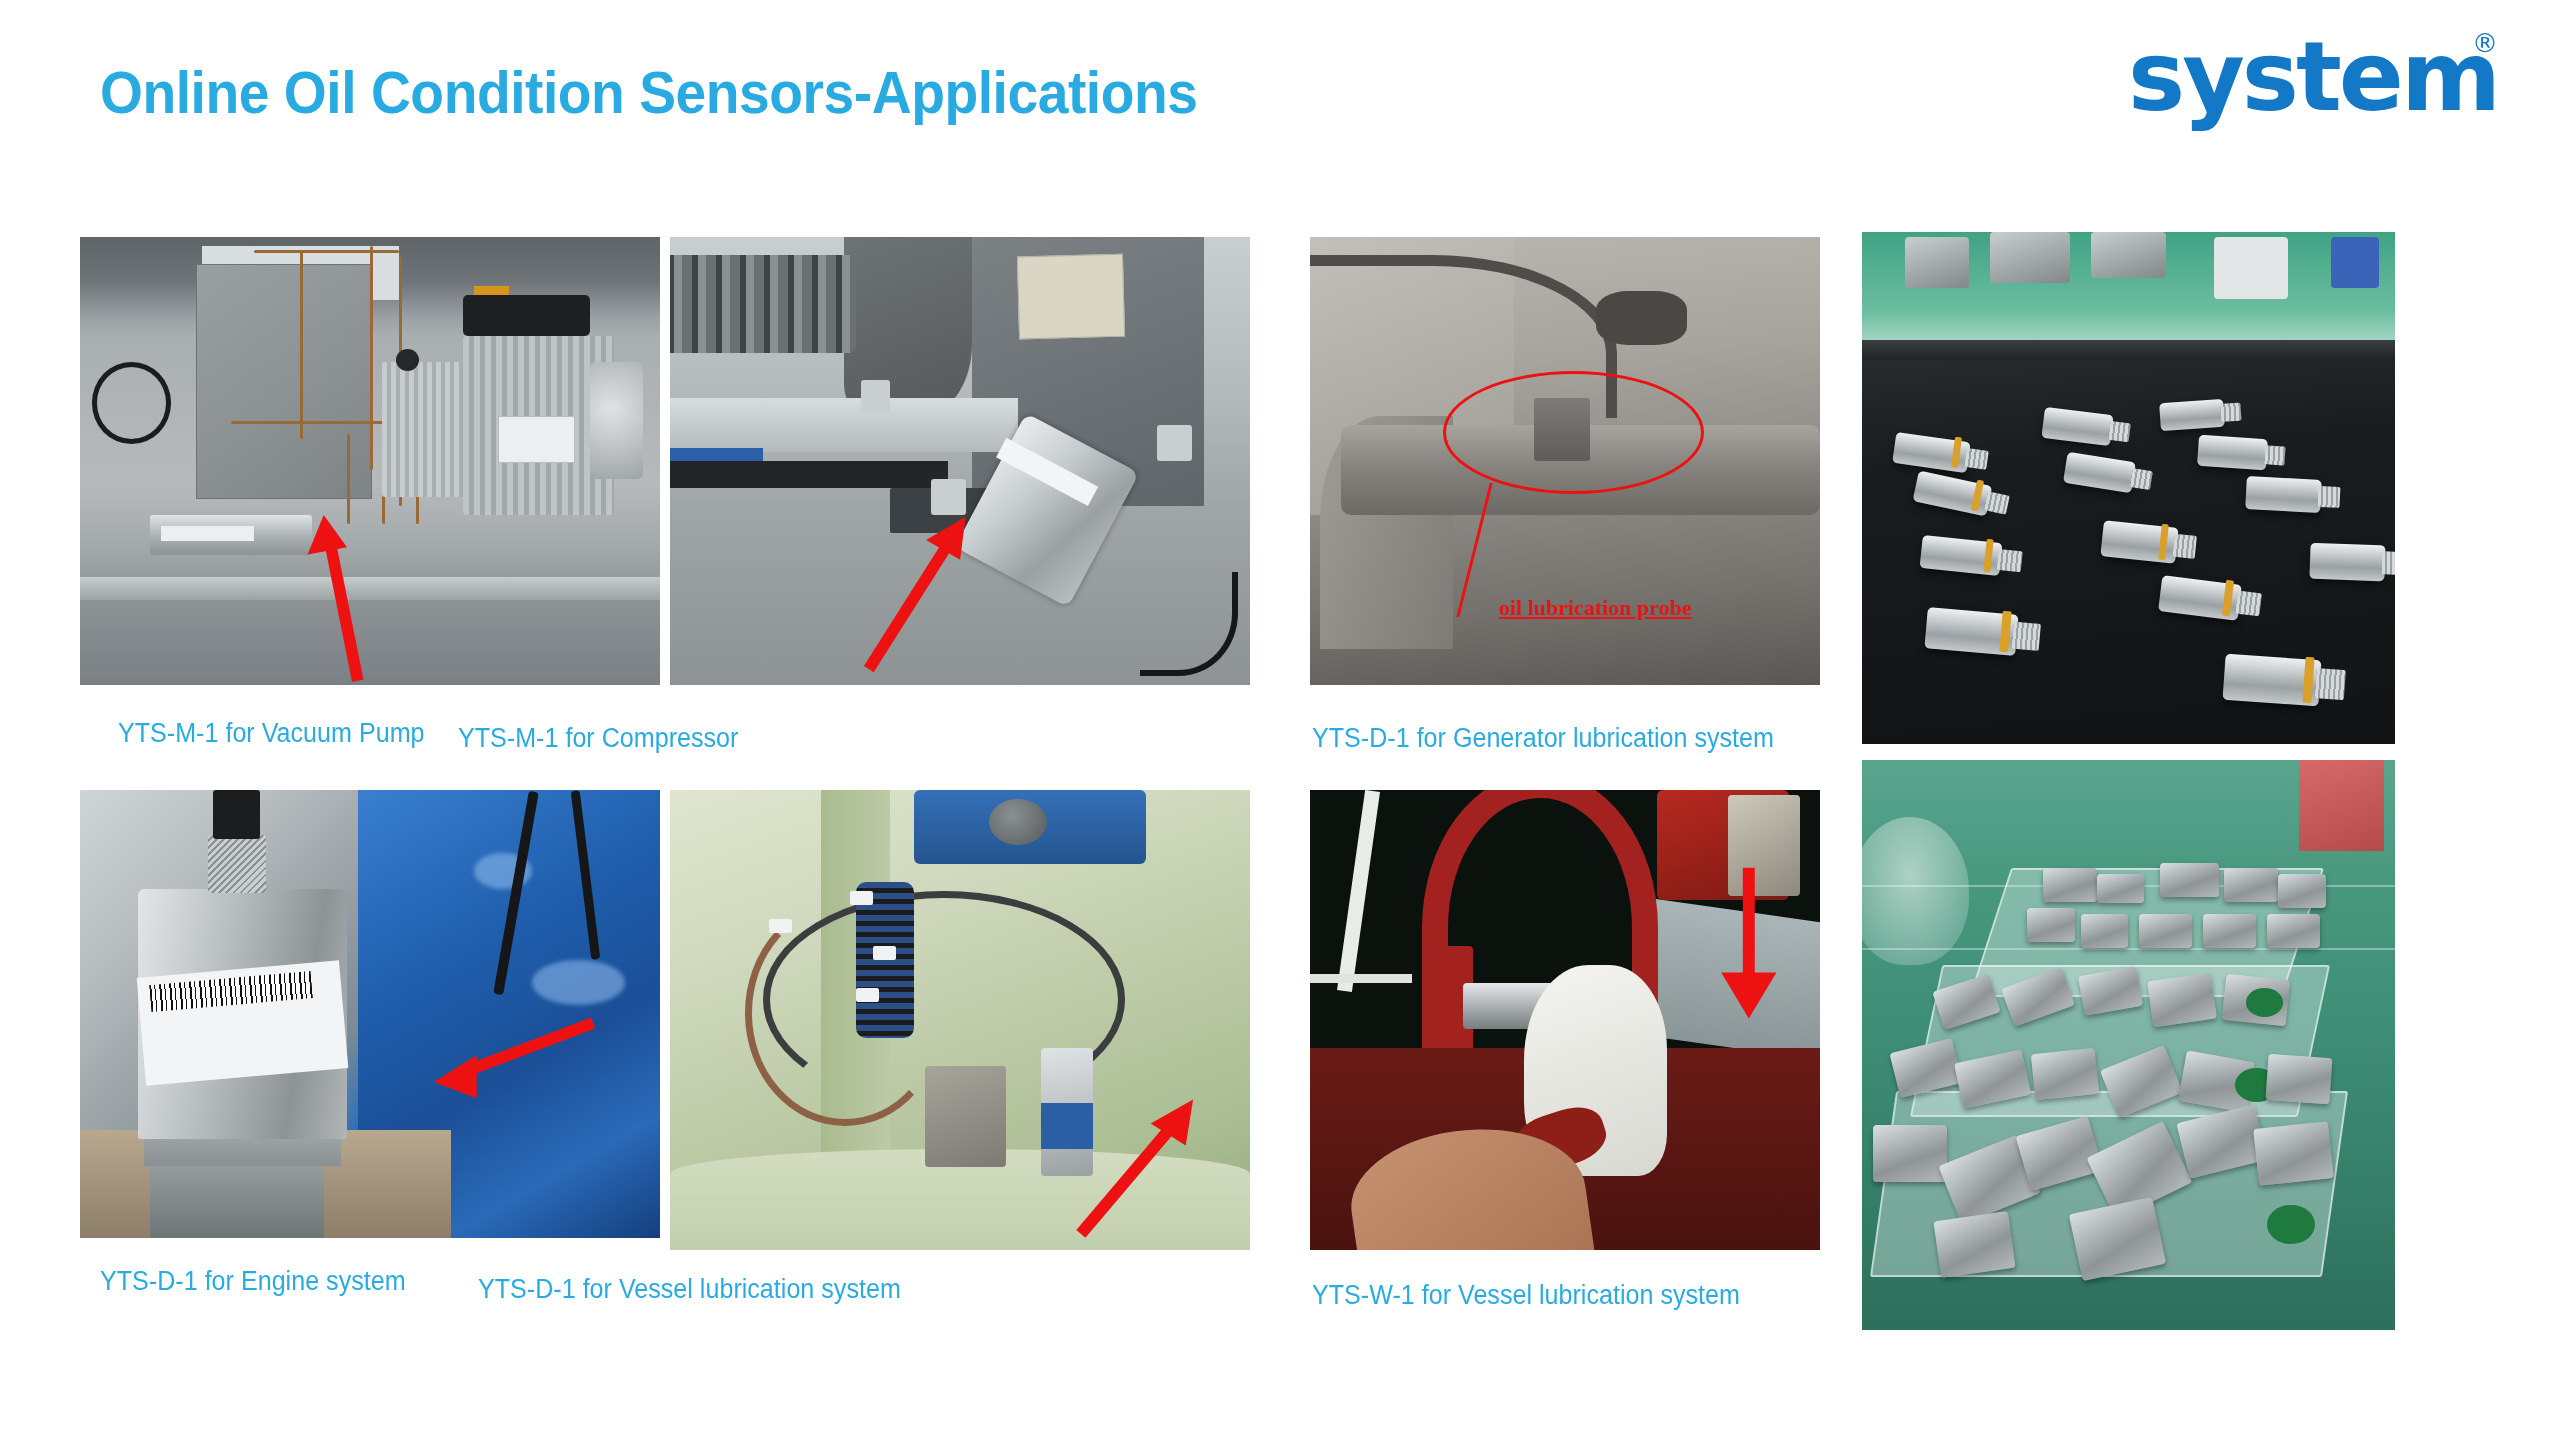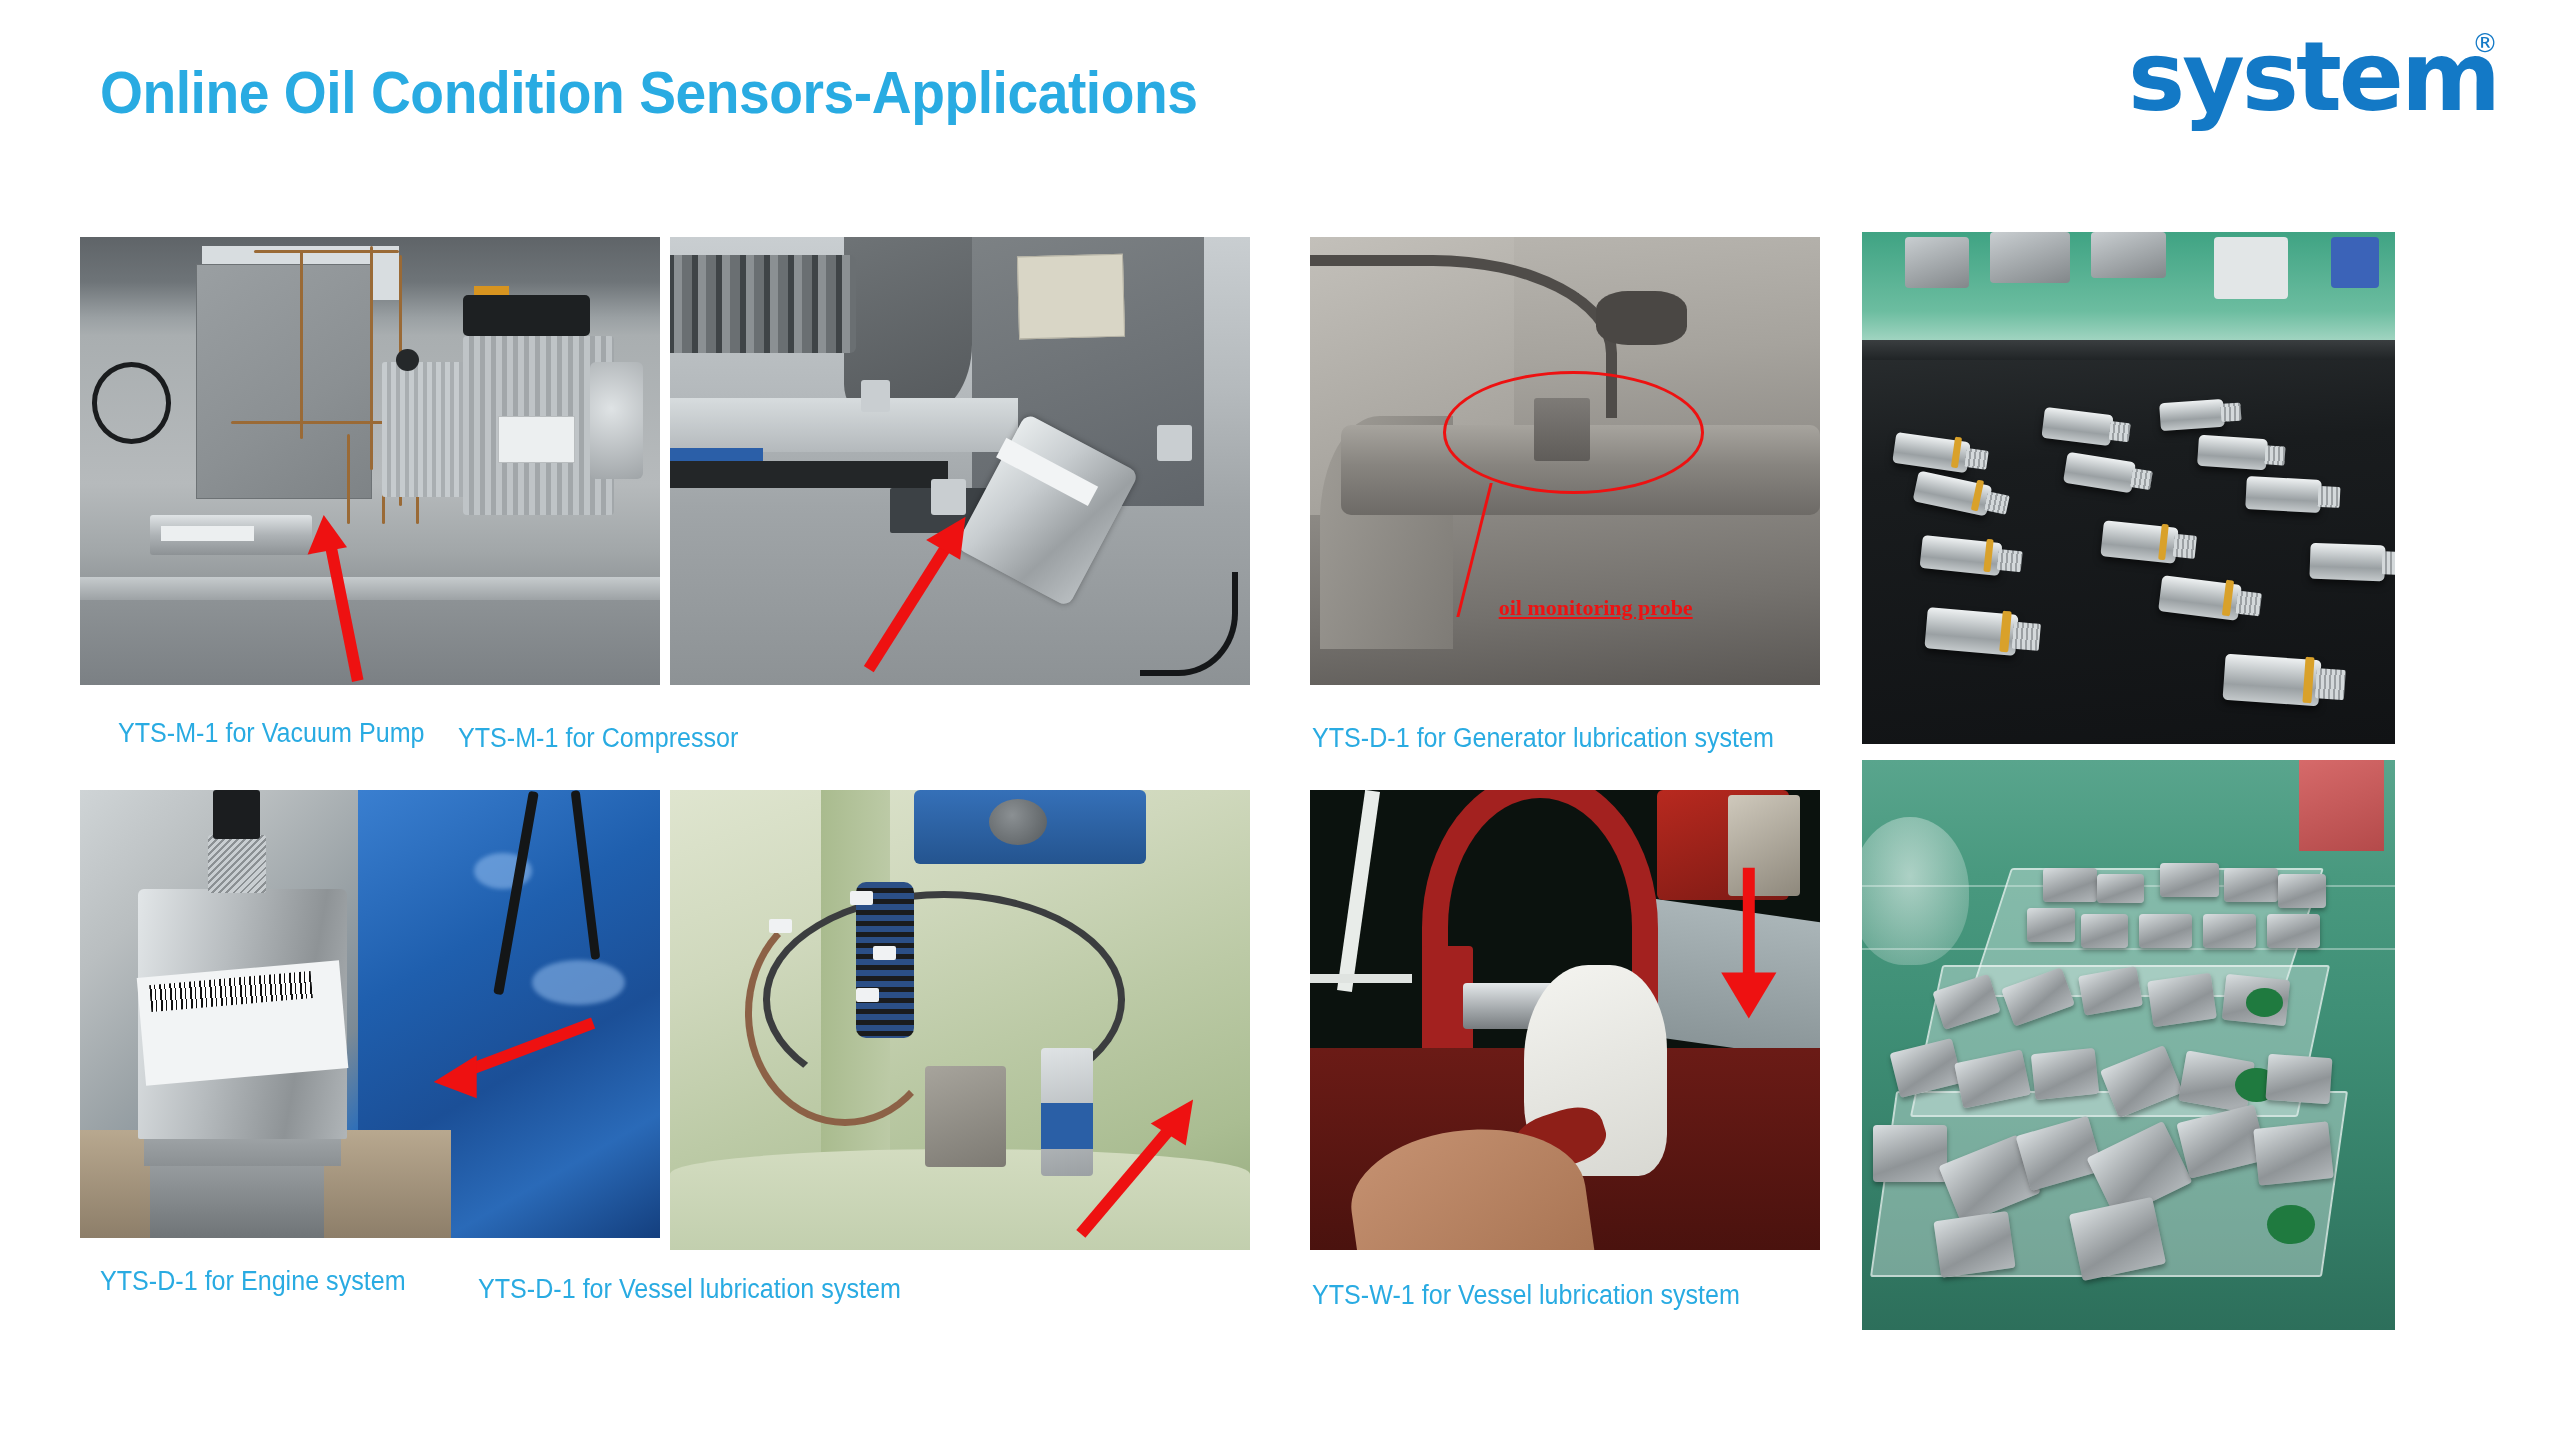--- a/index.html
+++ b/index.html
@@ -559,21 +559,21 @@
 <div class="photo" id="photo-generator" style="left:1310px; top:237px; width:510px; height:448px;">
   <div class="scene">
     <div class="gn-wall"></div>
     <div class="gn-pipe-bend"></div>
     <div class="gn-pipe"></div>
     <div class="gn-conduit"></div>
     <div class="gn-bracket"></div>
     <div class="gn-probe"></div>
     <div class="gn-ellipse"></div>
     <div class="gn-lead"></div>
-    <div class="gn-annot">oil monitoring probe</div>
+    <div class="gn-annot">oil lubrication probe</div>
   </div>
 </div>
 <div class="caption" style="left:1312px; top:723px;">YTS-D-1  for Generator lubrication system</div>
 
 <div class="photo" id="photo-engine" style="left:80px; top:790px; width:580px; height:448px;">
   <div class="scene">
     <div class="en-blue"></div>
     <div class="en-blue-streak" style="right:6%; top:38%; width:16%; height:10%;"></div>
     <div class="en-blue-streak" style="right:22%; top:14%; width:10%; height:8%;"></div>
     <div class="en-cable" style="right:24%; top:0%; width:10px; height:46%; transform:rotate(10deg);"></div>

